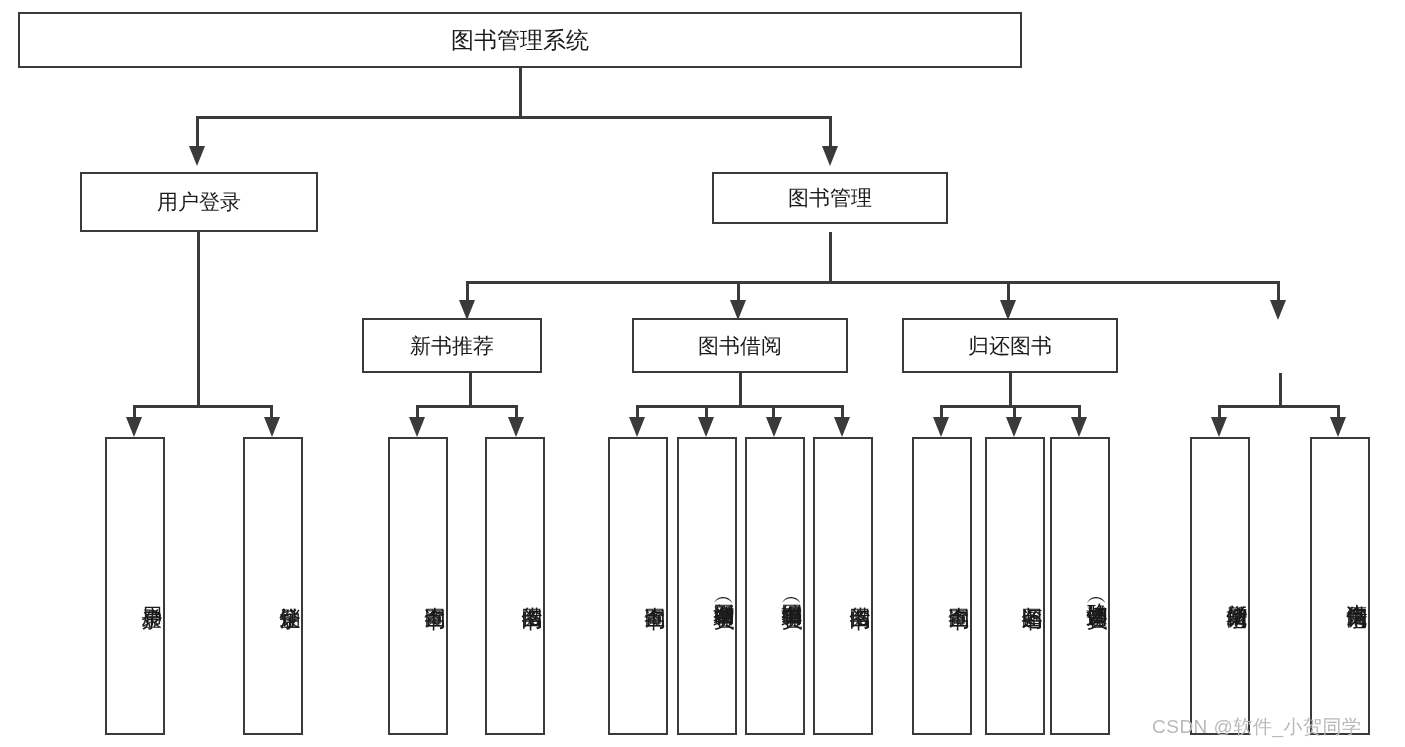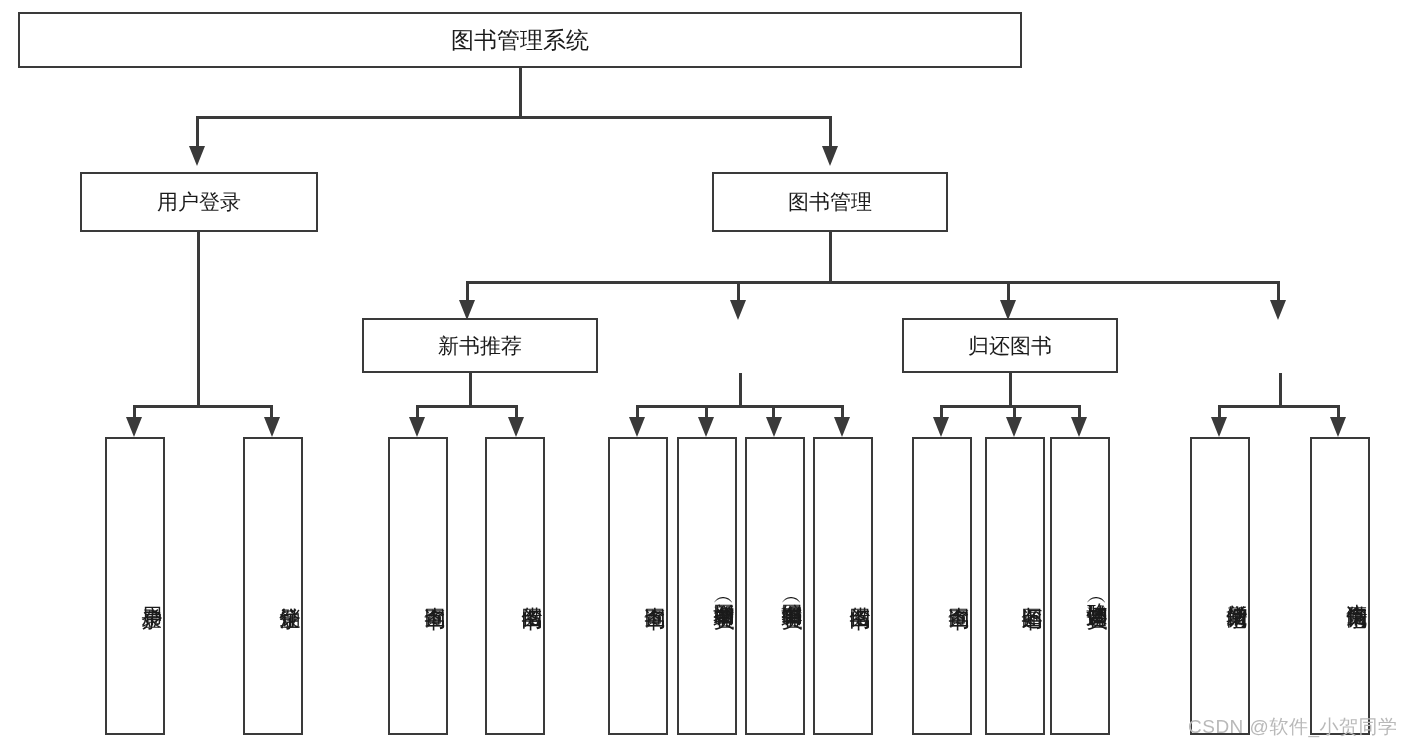--- a/index.html
+++ b/index.html
@@ -77,21 +77,21 @@
   <div class="edge h" style="left:196px; top:116px; width:636px;"></div>
   <div class="edge v" style="left:196px; top:116px; height:30px;"></div>
   <div class="edge v" style="left:829px; top:116px; height:30px;"></div>
   <div class="arrow" style="left:189px; top:146px;"></div>
   <div class="arrow" style="left:822px; top:146px;"></div>
 
   <div class="node level1" style="left:80px; top:172px; width:238px; height:60px;">
     <span>用户登录</span>
   </div>
 
-  <div class="node level1" style="left:712px; top:172px; width:236px; height:60px;">
+  <div class="node level1" style="left:712px; top:172px; width:236px; height:52px;">
     <span>图书管理</span>
   </div>
 
   <div class="edge v" style="left:197px; top:232px; height:173px;"></div>
   <div class="edge h" style="left:133px; top:405px; width:140px;"></div>
   <div class="edge v" style="left:133px; top:405px; height:14px;"></div>
   <div class="edge v" style="left:270px; top:405px; height:14px;"></div>
   <div class="arrow" style="left:126px; top:417px;"></div>
   <div class="arrow" style="left:264px; top:417px;"></div>
 
@@ -99,22 +99,25 @@
   <div class="edge h" style="left:466px; top:281px; width:814px;"></div>
   <div class="edge v" style="left:466px; top:281px; height:32px;"></div>
   <div class="edge v" style="left:737px; top:281px; height:32px;"></div>
   <div class="edge v" style="left:1007px; top:281px; height:32px;"></div>
   <div class="edge v" style="left:1277px; top:281px; height:32px;"></div>
   <div class="arrow" style="left:459px; top:300px;"></div>
   <div class="arrow" style="left:730px; top:300px;"></div>
   <div class="arrow" style="left:1000px; top:300px;"></div>
   <div class="arrow" style="left:1270px; top:300px;"></div>
 
-  <div class="node level2" style="left:362px; top:318px; width:236px; height:55px;">
+  <div class="node level2" style="left:362px; top:318px; width:180px; height:55px;">
     <span>新书推荐</span>
+  </div>
+  <div class="node level2" style="left:632px; top:318px; width:216px; height:55px;">
+    <span>图书借阅</span>
   </div>
   <div class="node level2" style="left:902px; top:318px; width:216px; height:55px;">
     <span>归还图书</span>
   </div>
 
   <div class="edge v" style="left:469px; top:373px; height:32px;"></div>
   <div class="edge h" style="left:416px; top:405px; width:102px;"></div>
   <div class="edge v" style="left:416px; top:405px; height:14px;"></div>
   <div class="edge v" style="left:515px; top:405px; height:14px;"></div>
   <div class="arrow" style="left:409px; top:417px;"></div>
@@ -184,15 +187,15 @@
     <span>确认归还（管理员）</span>
   </div>
 
   <div class="node leaf tall" style="left:1190px; top:437px; width:60px; height:298px;">
     <span>新增借阅记录</span>
   </div>
   <div class="node leaf tall" style="left:1310px; top:437px; width:60px; height:298px;">
     <span>查询借阅记录</span>
   </div>
 
-  <div class="watermark" style="left:1188px; top:714px;">CSDN @软件_小贺同学</div>
+  <div class="watermark" style="left:1152px; top:714px;">CSDN @软件_小贺同学</div>
 
 </div>
 
 </body></html>

